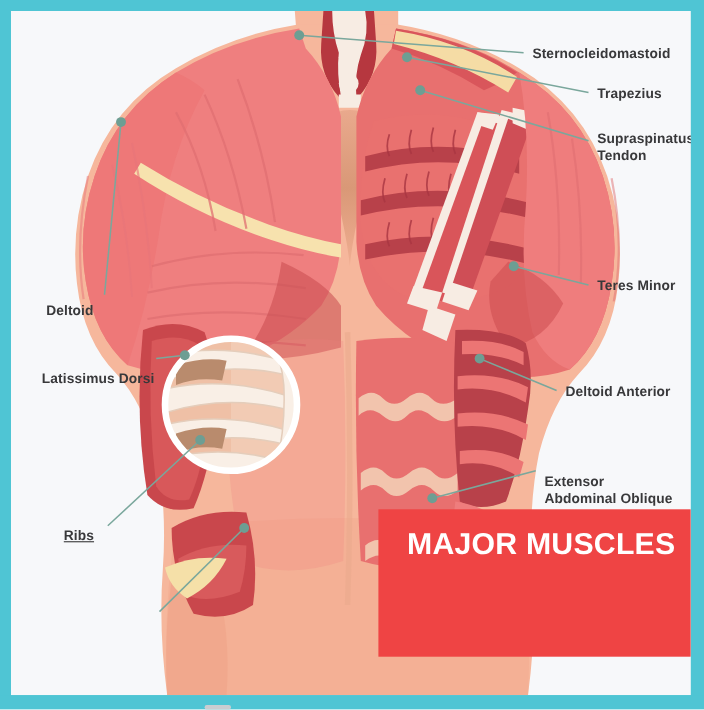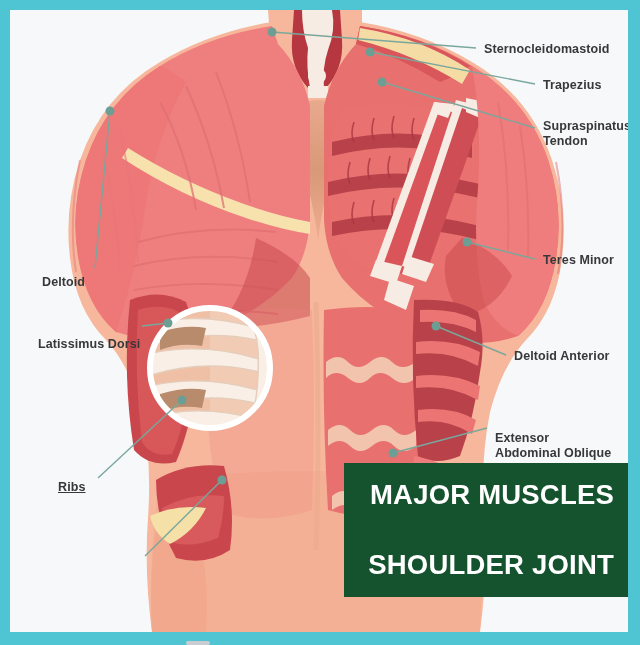--- a/index.html
+++ b/index.html
@@ -30,21 +30,21 @@
   }
   .lbl.r{text-align:left;}
   .lbl.l{text-align:right;}
 
   
   #leads{position:absolute;left:0;top:0;width:618px;height:622px;pointer-events:none;}
 
   
   #banner{
     position:absolute;left:334px;top:453px;width:284px;height:134px;
-    background:#14532d;
+    background:#ef4444;
   }
   #banner .t{
     position:absolute;left:0;right:14px;top:14px;
     color:#ffffff;font-weight:bold;font-size:27.5px;line-height:35px;
     text-align:right;letter-spacing:.2px;
   }
 </style>
 </head>
 <body>
 
@@ -281,20 +281,20 @@
     <div class="lbl r" style="left:533px;top:243px;">Teres Minor</div>
     <div class="lbl r" style="left:504px;top:339px;">Deltoid Anterior</div>
     <div class="lbl r" style="left:485px;top:421px;">Extensor
 Abdominal Oblique</div>
 
     <div class="lbl l" style="left:32px;top:265px;">Deltoid</div>
     <div class="lbl l" style="left:28px;top:327px;">Latissimus Dorsi</div>
     <div class="lbl l" style="left:48px;top:470px;text-decoration:underline;">Ribs</div>
 
     <div id="banner">
-      <div class="t"><span>MAJOR MUSCLES</span><br><br><span>SHOULDER JOINT</span></div>
+      <div class="t"><span>MAJOR MUSCLES</span><br><br></div>
     </div>
 
   </div>
 
   <div id="bottombar"></div>
 </div>
 <div id="scrollnub"></div>
 
 </body></html>

